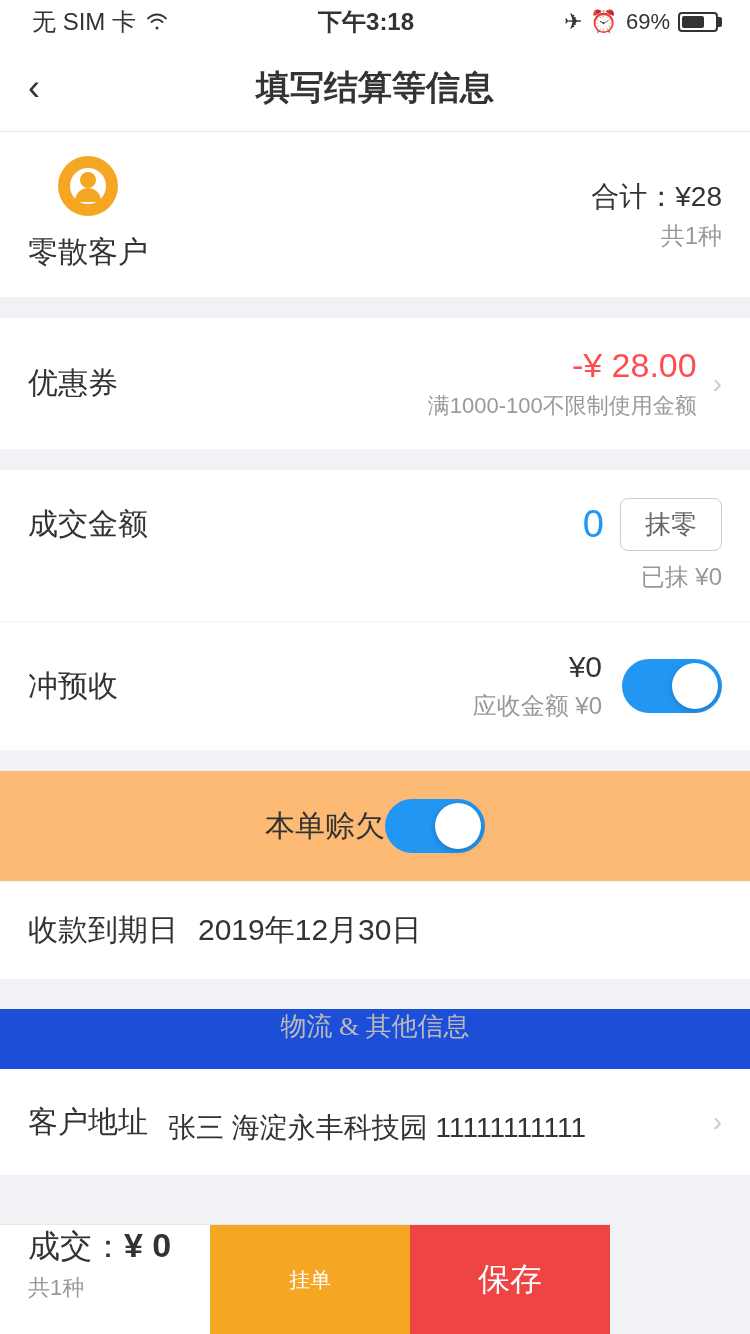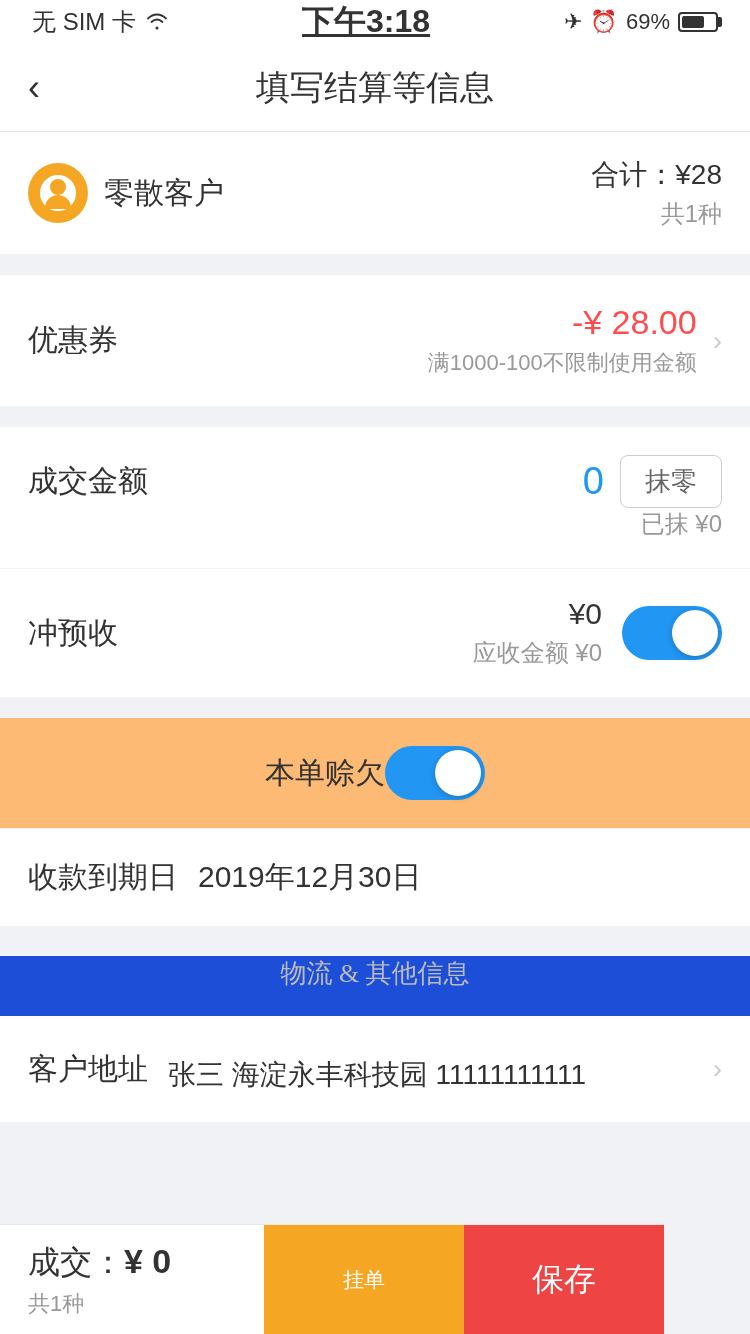--- a/index.html
+++ b/index.html
@@ -77,21 +77,21 @@
     }
     .nav-back {
       position: absolute;
       left: 28px;
       font-size: 36px;
       color: #333;
       cursor: pointer;
     }
     .nav-title {
       font-size: 34px;
-      font-weight: 400;
+      font-weight: 700;
       color: #333;
     }
 
     
     .content {
       padding-bottom: 120px;
     }
 
     
     .customer-row {
@@ -99,20 +99,21 @@
       padding: 24px 28px;
       display: flex;
       align-items: center;
       justify-content: space-between;
       border-bottom: 1px solid #f0f2f5;
     }
     .customer-left {
       display: flex;
       align-items: center;
       gap: 16px;
+      flex-direction: column;
     }
     .avatar {
       width: 60px;
       height: 60px;
       border-radius: 50%;
       background: #f5a623;
       display: flex;
       align-items: center;
       justify-content: center;
     }
@@ -231,20 +232,21 @@
       border-radius: 8px;
       padding: 8px 24px;
       font-size: 26px;
       color: #666;
       background: #fff;
       cursor: pointer;
     }
     .transaction-sub {
       font-size: 24px;
       color: #999;
+      margin-top: 10px;
       text-align: right;
     }
 
     
     .advance-row {
       background: #fff;
       padding: 28px;
       display: flex;
       align-items: center;
       justify-content: space-between;
@@ -342,25 +344,25 @@
       flex: 1;
       margin-left: 20px;
       margin-top: 12px;
     }
 
     
     .bottom-bar {
       position: fixed;
       bottom: 0;
       left: 0;
-      width: 664px;
+      width: 610px;
       height: 110px;
       background: #fff;
       display: flex;
-      align-items: center;
+      align-items: flex-start;
       border-top: 1px solid #e8e8e8;
     }
     .bottom-info {
       flex: 1;
       padding: 0 28px;
     }
     .bottom-deal {
       font-size: 26px;
       color: #333;
     }
@@ -403,21 +405,21 @@
   <div class="status-left">
     <span>无 SIM 卡</span>
     <span>
       <svg width="22" height="18" viewBox="0 0 22 18">
         <path d="M11 14.5a1.5 1.5 0 1 1 0 3 1.5 1.5 0 0 1 0-3z" fill="#333"></path>
         <path d="M5.5 10C7.2 8.4 9 7.5 11 7.5s3.8.9 5.5 2.5" stroke="#333" stroke-width="1.8" fill="none" stroke-linecap="round"></path>
         <path d="M2 6.5C4.8 3.8 7.7 2.5 11 2.5s6.2 1.3 9 4" stroke="#333" stroke-width="1.8" fill="none" stroke-linecap="round"></path>
       </svg>
     </span>
   </div>
-  <div style="font-size:32px;font-weight:600;text-decoration:underline;">下午3:18</div>
+  <div style="font-size:24px;font-weight:600;">下午3:18</div>
   <div class="status-right">
     <span style="font-size:22px;">✈</span>
     <span style="font-size:22px;">⏰</span>
     <span>69%</span>
     <div class="battery">
       <div class="battery-fill"></div>
     </div>
   </div>
 </div>
 

